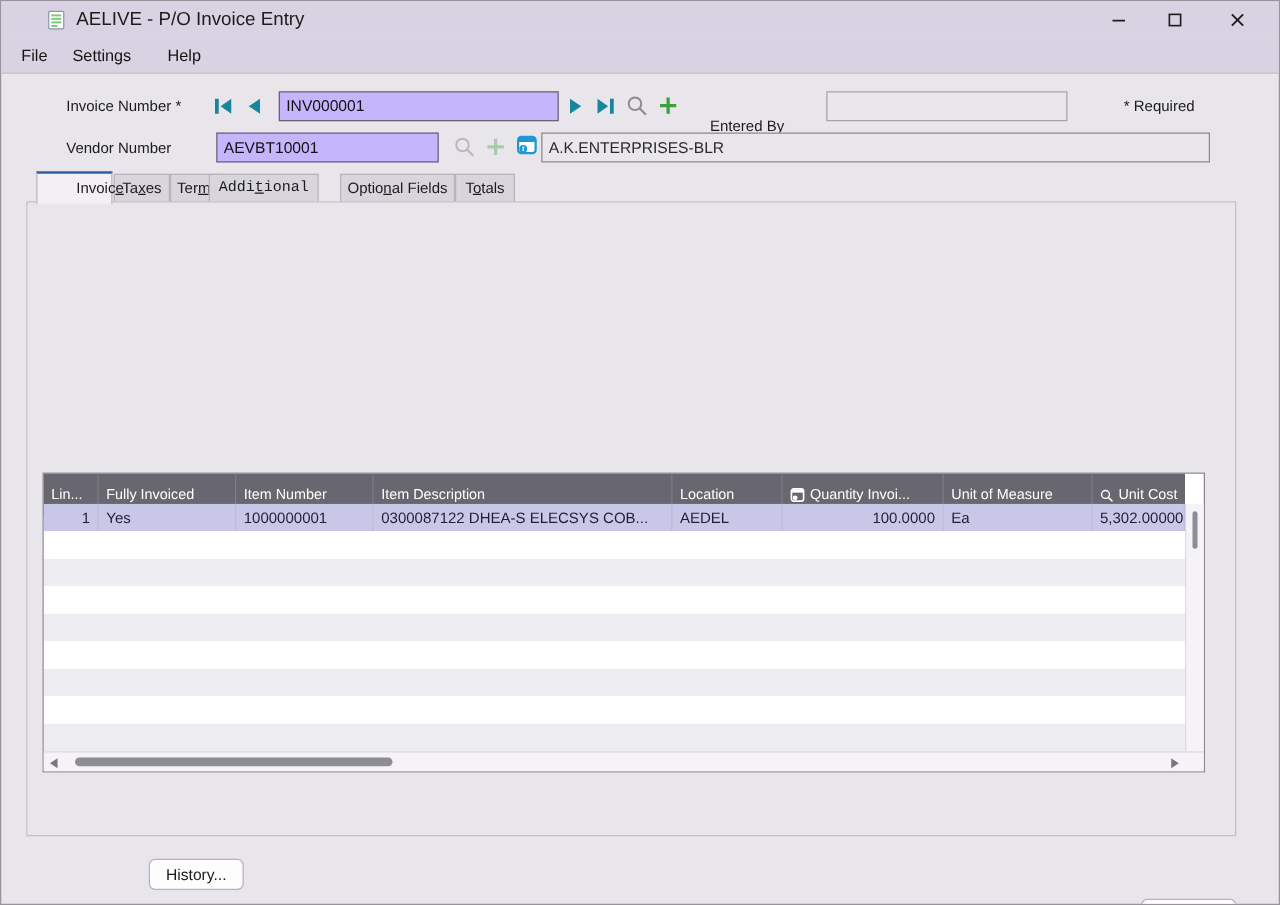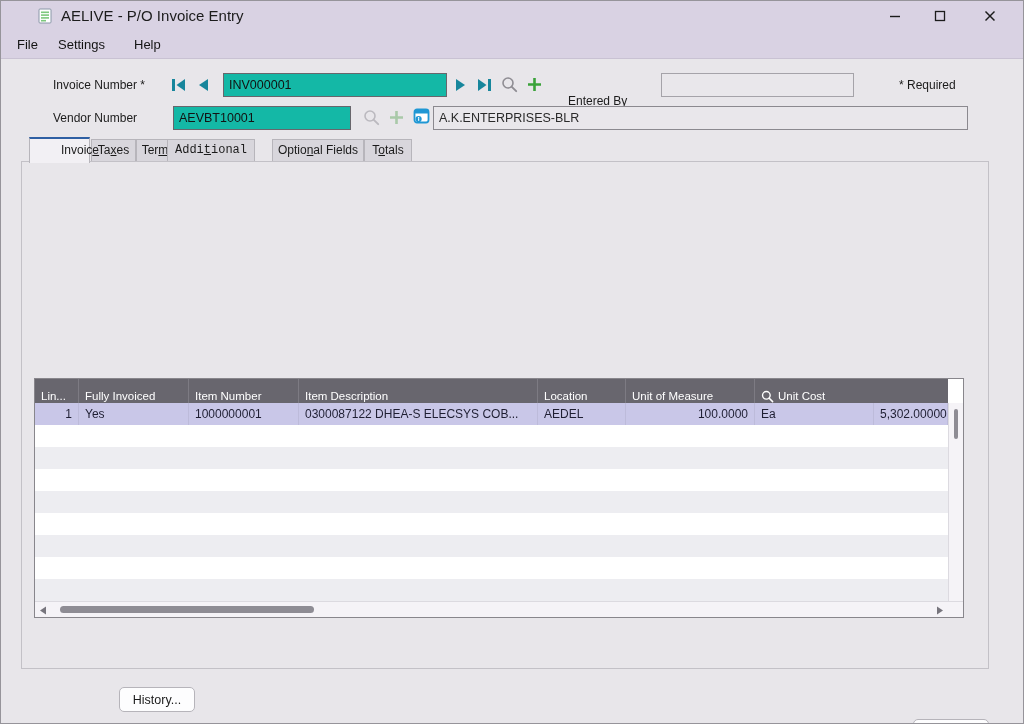--- a/index.html
+++ b/index.html
@@ -7,21 +7,21 @@
   
   .titlebar{position:absolute;left:0;top:0;right:0;height:30px;background:#d9d2e3;}
   .title-text{position:absolute;left:60px;top:6px;font-size:15px;color:#1c1c1c;white-space:nowrap;}
   .app-icon{position:absolute;left:36px;top:7px;}
   .winbtn{position:absolute;top:3px;width:28px;height:24px;display:flex;align-items:center;justify-content:center;cursor:default;}
   .menubar{position:absolute;left:0;top:30px;right:0;height:28px;background:#d9d2e3;border-bottom:1px solid #c9c2d3;box-sizing:border-box;}
   .menu-item{position:absolute;top:4px;height:20px;line-height:20px;font-size:13px;color:#141414;padding:0 5px;}
   
   .lbl{position:absolute;height:24px;line-height:24px;font-size:12px;color:#1b1b1b;white-space:nowrap;}
   .lbl.dim{color:#9b99a1;}
-  .tb{position:absolute;height:24px;box-sizing:border-box;border:1px solid #68666c;background:#14b8a6;
+  .tb{position:absolute;height:24px;box-sizing:border-box;border:1px solid #68666c;background:#c4b5fd;
       font-family:"Liberation Sans",sans-serif;font-size:12.5px;color:#121212;padding:0 5px;outline:none;}
   .tb.ra{text-align:right;}
   .tb.dis{background:#e9e7eb;border-color:#a5a3a9;color:#2a2a2a;}
   .tb.disd{background:#e9e7eb;border-color:#8b898f;color:#2a2a2a;}
   .ico{position:absolute;display:inline-flex;align-items:center;justify-content:center;}
   .chk{position:absolute;width:13px;height:13px;box-sizing:border-box;border:1px solid #6f6d75;background:#fff;}
   .chk.dis{border-color:#b4b2b8;background:#ecebef;}
   .dotted{outline:1px dotted #666;}
   
   .tab{position:absolute;box-sizing:border-box;font-size:12px;color:#1b1b1b;text-align:center;
@@ -286,20 +286,28 @@
         </div>
       <div class="gh">
           <span>Item Number</span>
         </div>
       <div class="gh">
           <span>Item Description</span>
         </div>
       <div class="gh">
           <span>Location</span>
         </div>
+      <div class="gh">
+        <svg width="12" height="12" viewBox="0 0 16 16">
+            <rect x="1.5" y="1.5" width="13" height="13" rx="2.5" fill="none" stroke="#fff" stroke-width="1.8"></rect>
+            <rect x="2" y="2" width="12" height="3.5" fill="#fff"></rect>
+            <circle cx="5.5" cy="11" r="2.6" fill="#fff"></circle>
+          </svg>
+        <span>Quantity Invoi...</span>
+      </div>
       <div class="gh">
           <span>Unit of Measure</span>
         </div>
       <div class="gh" style="border-right:none;">
         <svg width="13" height="13" viewBox="0 0 17 17">
             <circle cx="7" cy="7" r="5" fill="none" stroke="#fff" stroke-width="1.8"></circle>
             <line x1="10.8" y1="10.8" x2="15.2" y2="15.2" stroke="#fff" stroke-width="2" stroke-linecap="round"></line>
           </svg>
         <span>Unit Cost</span>
       </div>

